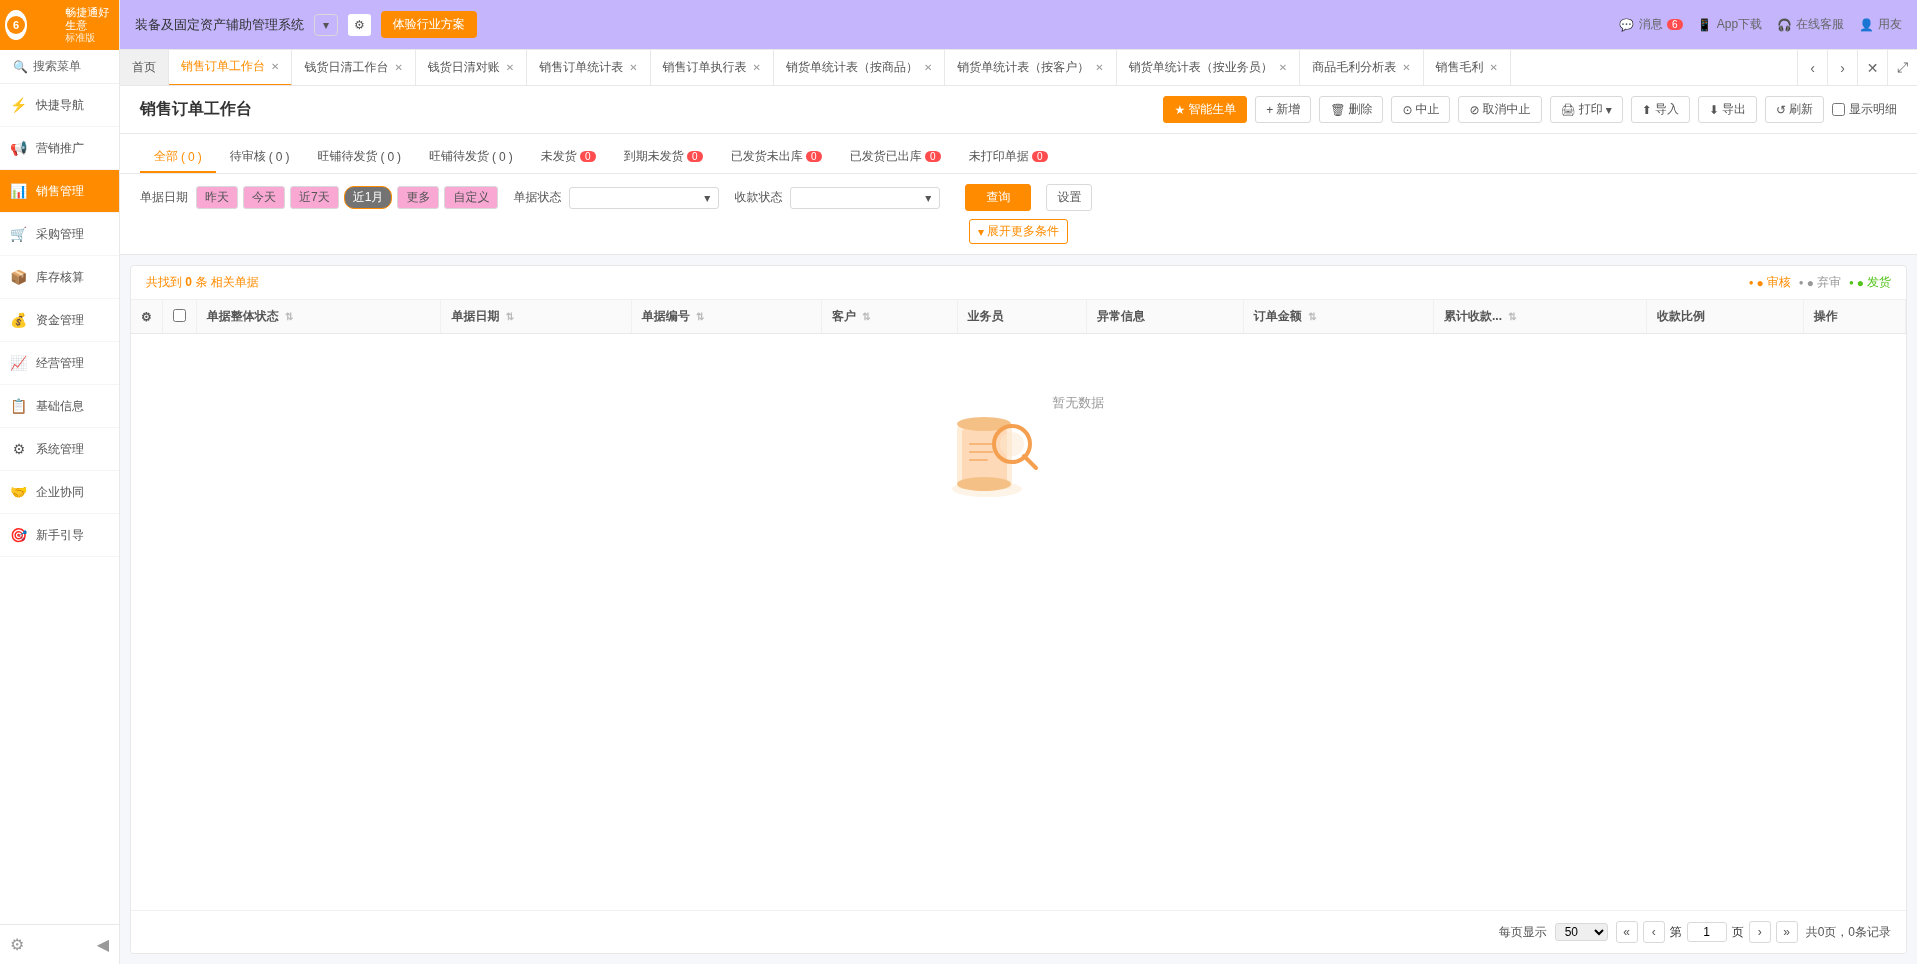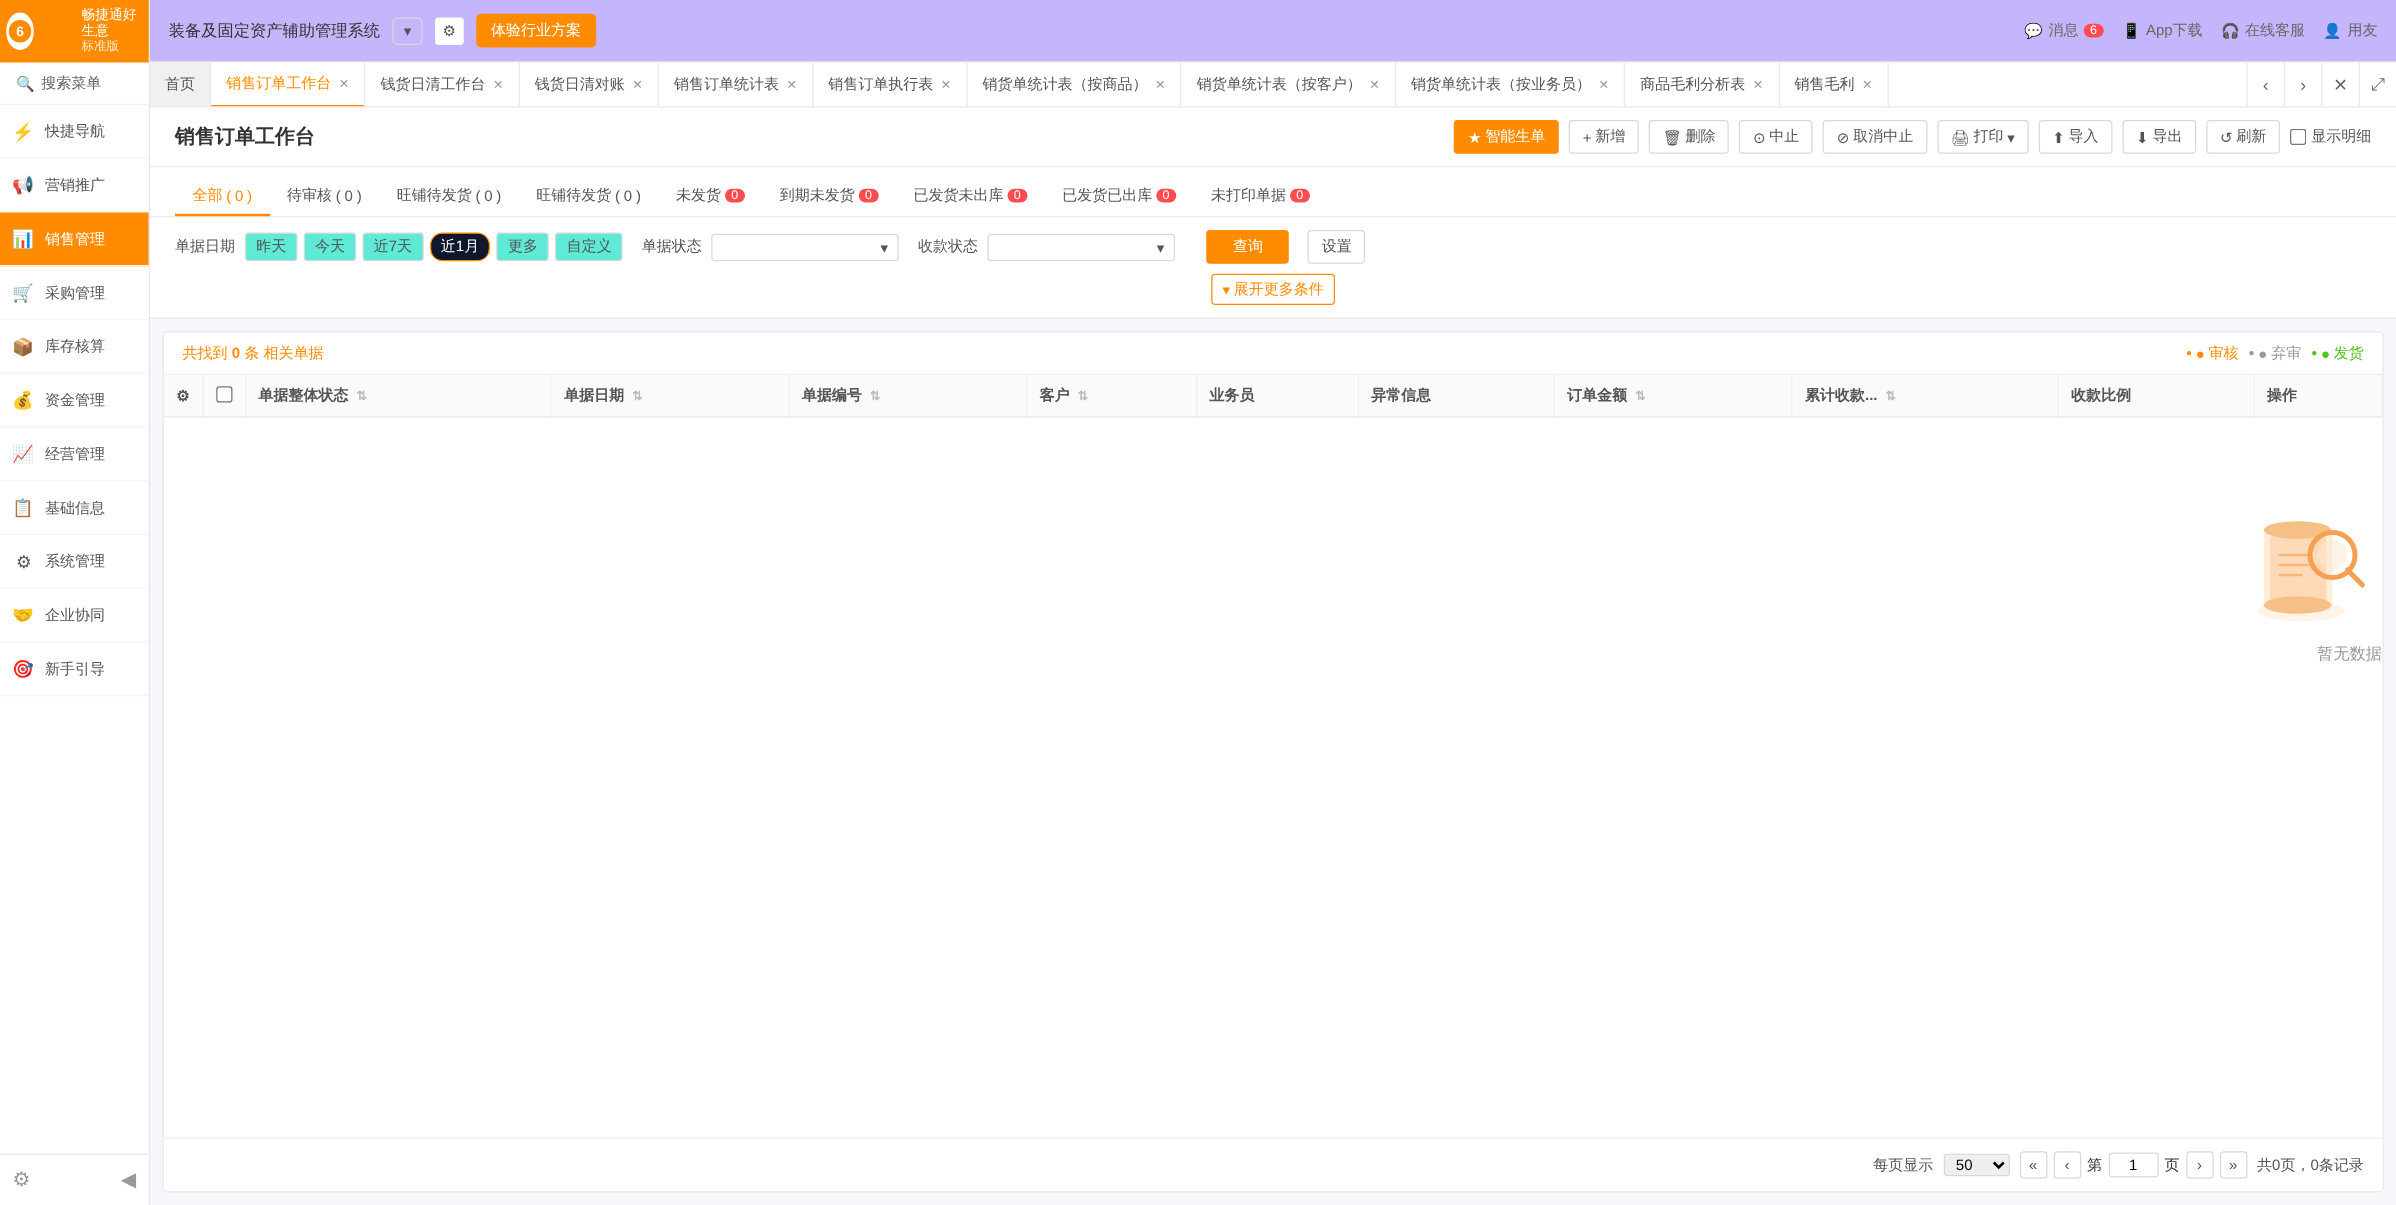--- a/index.html
+++ b/index.html
@@ -59,22 +59,22 @@
     .filter-tab { padding: 6px 14px; cursor: pointer; font-size: 12px; color: #555; border-bottom: 2px solid transparent; white-space: nowrap; display: flex; align-items: center; gap: 3px; }
     .filter-tab.active { color: #ff8c00; border-bottom-color: #ff8c00; }
     .filter-tab .count-badge { background: #ff4d4f; color: #fff; border-radius: 10px; padding: 0 4px; font-size: 10px; min-width: 16px; text-align: center; }
     
     
     .search-bar { background: #fff; padding: 10px 20px; border-bottom: 1px solid #e8e8e8; }
     .search-row { display: flex; align-items: center; gap: 15px; flex-wrap: wrap; }
     .search-field { display: flex; align-items: center; gap: 8px; }
     .search-label { color: #555; font-size: 12px; white-space: nowrap; }
     .date-range-btns { display: flex; align-items: center; gap: 5px; }
-    .date-btn { padding: 2px 8px; border: 1px solid #d9d9d9; border-radius: 3px; cursor: pointer; font-size: 12px; color: #555; background: #5eead4; }
-    .date-btn.active { background: #0f172a; color: #fff; border-color: #ff8c00; border-radius: 10px; }
+    .date-btn { padding: 2px 8px; border: 1px solid #d9d9d9; border-radius: 3px; cursor: pointer; font-size: 12px; color: #555; background: #f9a8d4; }
+    .date-btn.active { background: #737373; color: #fff; border-color: #ff8c00; border-radius: 10px; }
     .select-field { display: flex; align-items: center; gap: 5px; border: 1px solid #d9d9d9; border-radius: 3px; padding: 3px 8px; cursor: pointer; font-size: 12px; color: #555; min-width: 150px; background: #fff; }
     .expand-btn { display: flex; align-items: center; gap: 3px; color: #ff8c00; cursor: pointer; font-size: 12px; padding: 3px 8px; border: 1px solid #ff8c00; border-radius: 3px; }
     
     
     .table-area { flex: 1; background: #fff; margin: 10px; border-radius: 4px; border: 1px solid #e8e8e8; display: flex; flex-direction: column; overflow: hidden; }
     .table-toolbar { padding: 8px 15px; display: flex; align-items: center; justify-content: space-between; border-bottom: 1px solid #f0f0f0; }
     .record-count { font-size: 12px; color: #555; }
     .record-count span { color: #ff8c00; }
     .table-actions { display: flex; gap: 8px; }
     .table-action { display: flex; align-items: center; gap: 3px; cursor: pointer; font-size: 12px; color: #555; }
@@ -84,21 +84,21 @@
     .table-action.deliver::before { color: #52c41a; }
     
     .data-table { width: 100%; border-collapse: collapse; }
     .data-table th { background: #fafafa; padding: 8px 10px; text-align: left; font-size: 12px; color: #555; border-bottom: 1px solid #e8e8e8; border-right: 1px solid #f0f0f0; white-space: nowrap; }
     .data-table th .sort-icon { color: #bbb; margin-left: 3px; font-size: 10px; }
     .data-table td { padding: 8px 10px; font-size: 12px; color: #333; border-bottom: 1px solid #f5f5f5; border-right: 1px solid #f5f5f5; }
     .th-checkbox { width: 30px; text-align: center; }
     .th-settings { width: 30px; text-align: center; }
     
     
-    .empty-state { flex: 1; display: flex; flex-direction: column; align-items: flex-end; justify-content: center; padding: 60px 0; }
+    .empty-state { flex: 1; display: flex; flex-direction: row; align-items: flex-start; justify-content: center; padding: 60px 0; }
     .empty-text { color: #999; font-size: 13px; }
     
     
     .pagination { padding: 10px 15px; display: flex; align-items: center; justify-content: flex-end; gap: 8px; border-top: 1px solid #f0f0f0; background: #fff; }
     .pagination-label { font-size: 12px; color: #555; }
     .page-size-select { border: 1px solid #d9d9d9; border-radius: 3px; padding: 0 5px; font-size: 12px; cursor: pointer; }
     .page-nav { display: flex; align-items: center; gap: 5px; }
     .page-nav-btn { width: 22px; height: 22px; border: 1px solid #d9d9d9; border-radius: 3px; display: flex; align-items: center; justify-content: center; cursor: pointer; font-size: 12px; color: #555; background: #fff; }
     .page-input { width: 40px; border: 1px solid #d9d9d9; border-radius: 3px; padding: 2px 5px; font-size: 12px; text-align: center; }
     .page-total { font-size: 12px; color: #555; }

